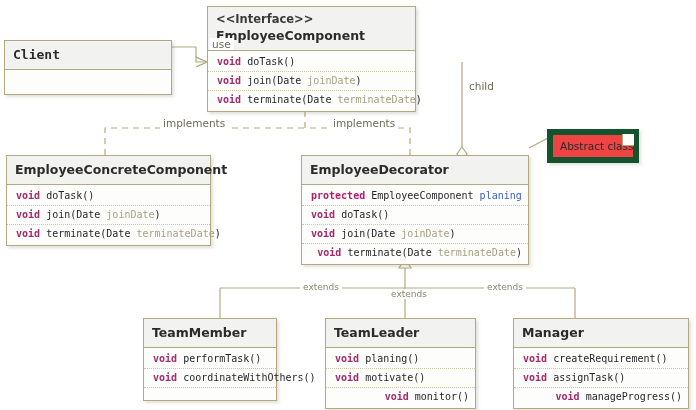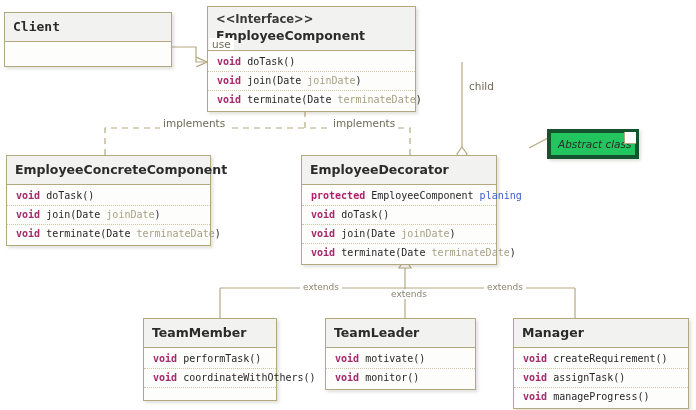--- a/index.html
+++ b/index.html
@@ -46,21 +46,21 @@
   .cls .body{padding:2px 0 2px 0;background:#fdfdfb;}
   .mem{
     font-family:"DejaVu Sans Mono", monospace;
     font-size:10px;
     line-height:14px;
     padding:2px 6px 2px 9px;
     white-space:nowrap;
     border-bottom:1px dotted #cfc7a4;
     color:#26262b;
   }
-  .mem:last-child{border-bottom:none;}
+  .mem:last-child{border-bottom:none;text-align:right;}
   .mem.blank{height:10px;padding:0;border-bottom:none;}
   .kw{color:#a52a6b;font-weight:bold;}
   .kw2{color:#b01e6b;font-weight:bold;}
   .typ{color:#26262b;}
   .fld{color:#3b5fd0;}
   .prm{color:#a69f84;}
   .emptyrow{height:20px;background:#fdfdfb;}
 
   
   .elabel{
@@ -71,26 +71,25 @@
     background:#ffffff;
     padding:0 3px;
     white-space:nowrap;
     z-index:6;
   }
   .elabel.sm{font-size:9px;color:#8a8570;}
 
   
   .note{
     position:absolute;
-    border:4px solid #14532d;
-    background:#22c55e;
+    border:6px solid #14532d;
+    background:#ef4444;
     box-shadow:2px 2px 3px rgba(120,115,90,0.22);
     box-sizing:border-box;
     z-index:6;
-    font-style:italic;
   }
   .note .ntxt{
     font-family:"DejaVu Sans", sans-serif;
     font-size:10.5px;
     color:#2b2b2b;
     line-height:14px;
     padding:4px 16px 4px 7px;
     white-space:nowrap;
   }
   .note .fold{
@@ -141,21 +140,21 @@
   </svg>
 
   <div class="elabel" style="left:171px;top:38px;margin-left:38px;">use</div>
   <div class="elabel" style="left:466px;top:80px;">child</div>
   <div class="elabel" style="left:160px;top:117px;">implements</div>
   <div class="elabel" style="left:330px;top:117px;">implements</div>
   <div class="elabel sm" style="left:300px;top:282px;">extends</div>
   <div class="elabel sm" style="left:388px;top:289px;">extends</div>
   <div class="elabel sm" style="left:484px;top:282px;">extends</div>
 
-  <div class="cls" style="left:4px;top:12px;width:168px;">
+  <div class="cls" style="left:4px;top:40px;width:168px;">
     <div class="hdr">
       <div class="cname" style="font-family:'DejaVu Sans Mono',monospace;font-size:13px;">Client</div>
     </div>
     <div class="body">
       <div class="emptyrow"></div>
     </div>
   </div>
 
   <div class="cls" style="left:207px;top:6px;width:209px;">
     <div class="hdr">
@@ -173,21 +172,21 @@
     <div class="hdr">
       <div class="cname">EmployeeConcreteComponent</div>
     </div>
     <div class="body">
       <div class="mem"><span class="kw">void</span> <span class="typ">doTask()</span></div>
       <div class="mem"><span class="kw">void</span> <span class="typ">join(Date </span><span class="prm">joinDate</span><span class="typ">)</span></div>
       <div class="mem"><span class="kw">void</span> <span class="typ">terminate(Date </span><span class="prm">terminateDate</span><span class="typ">)</span></div>
     </div>
   </div>
 
-  <div class="cls" style="left:301px;top:155px;width:196px;">
+  <div class="cls" style="left:301px;top:155px;width:228px;">
     <div class="hdr">
       <div class="cname">EmployeeDecorator</div>
     </div>
     <div class="body">
       <div class="mem"><span class="kw2">protected</span> <span class="typ">EmployeeComponent</span> <span class="fld">planing</span></div>
       <div class="mem"><span class="kw">void</span> <span class="typ">doTask()</span></div>
       <div class="mem"><span class="kw">void</span> <span class="typ">join(Date </span><span class="prm">joinDate</span><span class="typ">)</span></div>
       <div class="mem"><span class="kw">void</span> <span class="typ">terminate(Date </span><span class="prm">terminateDate</span><span class="typ">)</span></div>
     </div>
   </div>
@@ -206,20 +205,21 @@
       <div class="mem"><span class="kw">void</span> <span class="typ">coordinateWithOthers()</span></div>
       <div class="mem blank"></div>
     </div>
   </div>
 
   <div class="cls" style="left:325px;top:318px;width:151px;">
     <div class="hdr">
       <div class="cname">TeamLeader</div>
     </div>
     <div class="body">
+      <div class="mem"><span class="kw">void</span> <span class="typ">planing()</span></div>
       <div class="mem"><span class="kw">void</span> <span class="typ">motivate()</span></div>
       <div class="mem"><span class="kw">void</span> <span class="typ">monitor()</span></div>
     </div>
   </div>
 
   <div class="cls" style="left:513px;top:318px;width:176px;">
     <div class="hdr">
       <div class="cname">Manager</div>
     </div>
     <div class="body">

